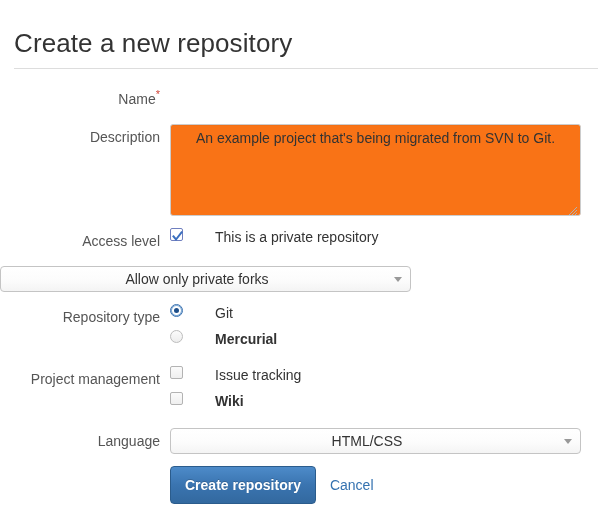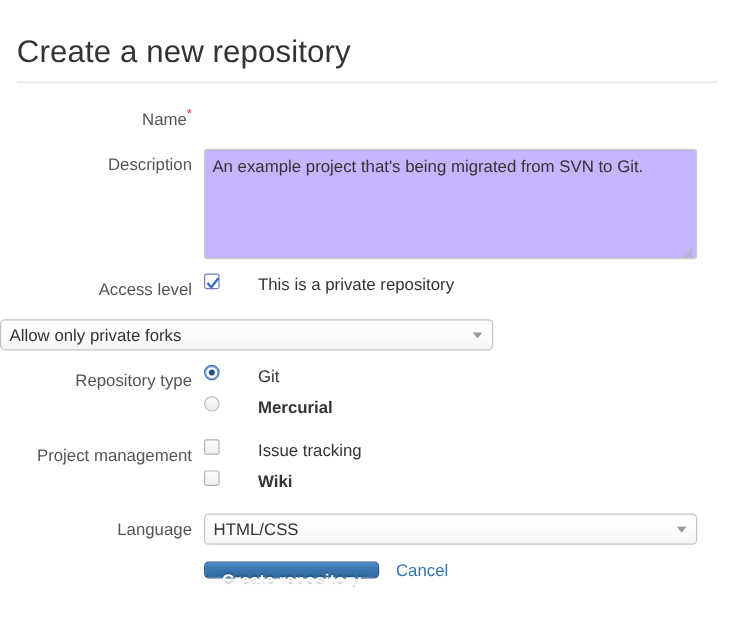--- a/index.html
+++ b/index.html
@@ -101,29 +101,30 @@
     width: 411px;
     height: 92px;
   }
   .text-area {
     box-sizing: border-box;
     width: 411px;
     height: 92px;
     padding: 4px 6px;
     border: 1px solid #cccccc;
     border-radius: 3px;
-    background: #c4b5fd;
+    background: #f97316;
     font-family: "Liberation Sans", sans-serif;
     font-size: 14px;
     line-height: 18px;
     color: #333333;
     resize: none;
     outline: none;
     overflow: hidden;
     box-shadow: inset 0 1px 1px rgba(0,0,0,0.03);
+    text-align: center;
   }
   .resize-grip {
     position: absolute;
     right: 3px;
     bottom: 3px;
     width: 10px;
     height: 10px;
     pointer-events: none;
   }
 
@@ -142,20 +143,21 @@
     border-radius: 4px;
     background: linear-gradient(to bottom, #ffffff 0%, #fcfcfc 55%, #f4f4f4 100%);
     font-family: "Liberation Sans", sans-serif;
     font-size: 14px;
     line-height: 19px;
     color: #333333;
     white-space: nowrap;
     overflow: hidden;
     text-overflow: ellipsis;
     cursor: default;
+    text-align: center;
   }
   .select-arrow {
     position: absolute;
     right: 9px;
     top: 11px;
     width: 0;
     height: 0;
     border-left: 4px solid transparent;
     border-right: 4px solid transparent;
     border-top: 5px solid #999999;
@@ -227,21 +229,21 @@
     white-space: nowrap;
   }
 
   
   .actions {
     display: flex;
     align-items: center;
   }
   .btn-primary {
     box-sizing: border-box;
-    height: 14px;
+    height: 38px;
     padding: 0 14px;
     border: 1px solid #2b5c8c;
     border-radius: 4px;
     background: linear-gradient(to bottom, #4d8bc9 0%, #3a74b0 50%, #33699f 100%);
     color: #ffffff;
     font-family: "Liberation Sans", sans-serif;
     font-size: 14px;
     font-weight: bold;
     line-height: 28px;
     cursor: pointer;

